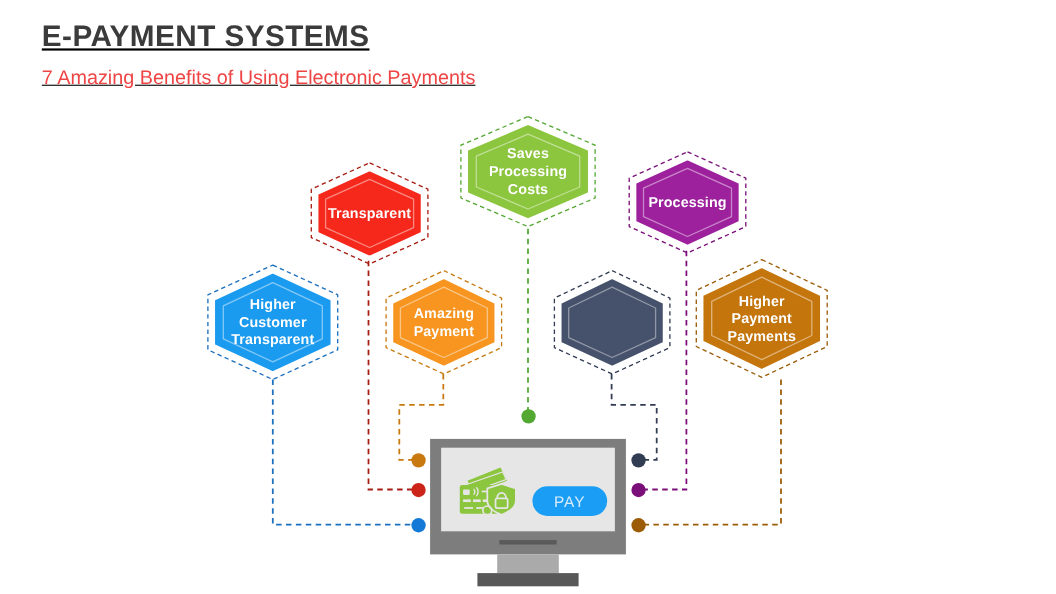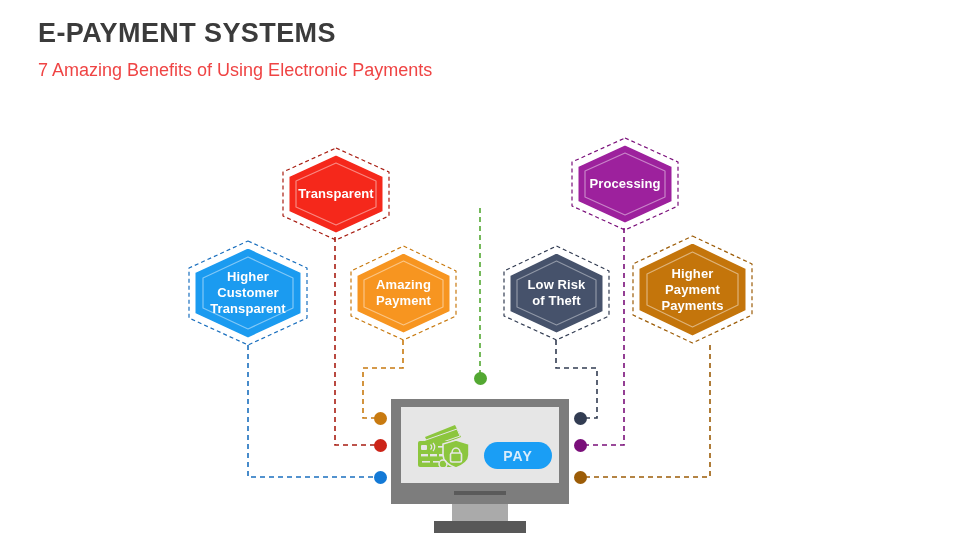--- a/index.html
+++ b/index.html
@@ -4,21 +4,21 @@
 <style>
   html,body{margin:0;padding:0;}
   body{
     width:960px;height:540px;overflow:hidden;background:#ffffff;
     font-family:"Liberation Sans", sans-serif;
     position:relative;
   }
   #stage{position:absolute;left:0;top:0;width:960px;height:540px;}
 
   
-  #header{position:absolute;left:38px;top:16px;width:800px;}
+  #header{position:absolute;left:38px;top:16px;width:800px;text-decoration:underline;}
   #title{
     font-size:27px;font-weight:bold;color:#3b3b3b;letter-spacing:0.4px;
     line-height:34px;margin:0;white-space:nowrap;
   }
   #subtitle{
     font-size:18px;font-weight:normal;color:#ef4444;line-height:24px;
     margin:8px 0 0 0;white-space:nowrap;
   }
 
   
@@ -48,21 +48,21 @@
               background:#5a5a5a;}
   #neck{position:absolute;left:452px;top:504px;width:56px;height:17px;background:#aaaaaa;}
   #base{position:absolute;left:434px;top:521px;width:92px;height:12px;background:#585858;}
 
   #cards-icon{position:absolute;left:412px;top:424px;width:64px;height:48px;}
   #pay-btn{
     position:absolute;left:484px;top:442px;width:68px;height:27px;
     background:#1a9ef5;border-radius:14px;
     display:flex;align-items:center;justify-content:center;
   }
-  #pay-btn .pay-text{color:#d8ecfb;font-size:14px;font-weight:bold;letter-spacing:1px;}
+  #pay-btn .pay-text{color:#d8ecfb;font-size:14px;font-weight:normal;letter-spacing:1px;}
 
   .dot{position:absolute;border-radius:50%;width:13px;height:13px;z-index:5;}
 </style>
 </head>
 <body>
 
 <div id="stage">
 
   <div id="header">
     <div id="title">E-PAYMENT SYSTEMS</div>
@@ -79,20 +79,32 @@
 
     <path d="M248 345 L248 477 L380 477" fill="none" stroke="#1a6fbe" stroke-width="1.6" stroke-dasharray="5,4"></path>
 
     <path d="M556 340 L556 368 L597 368 L597 418 L580 418" fill="none" stroke="#323c52" stroke-width="1.6" stroke-dasharray="5,4"></path>
 
     <path d="M624 228 L624 445 L580 445" fill="none" stroke="#7a0f7a" stroke-width="1.6" stroke-dasharray="5,4"></path>
 
     <path d="M710 345 L710 477 L580 477" fill="none" stroke="#9c5c07" stroke-width="1.6" stroke-dasharray="5,4"></path>
   </svg>
 
+  <div class="hex" style="left:412px;top:103px;width:136px;height:106px;">
+    <svg width="136" height="106" viewBox="0 0 136 106">
+      <path d="M68 3 L129 29 L129 77 L68 103 L7 77 L7 29 Z" fill="none" stroke="#53a832" stroke-width="1.2" stroke-dasharray="4,3" stroke-linejoin="round"></path>
+      <path d="M68 9 L124 33 L124 73 L68 97 L12 73 L12 33 Z" fill="#8cc63e" stroke="#ffffff" stroke-width="3" stroke-linejoin="round"></path>
+      <path d="M68 19 L115 39 L115 67 L68 87 L21 67 L21 39 Z" fill="none" stroke="rgba(255,255,255,0.45)" stroke-width="1.2" stroke-linejoin="round"></path>
+    </svg>
+    <div class="label">
+        <div>Saves</div>
+        <div>Processing</div>
+        <div>Costs</div>
+      </div>
+  </div>
 
   <div class="hex" style="left:277px;top:145px;width:118px;height:98px;">
     <svg width="118" height="98" viewBox="0 0 118 98">
       <path d="M59 3 L112 27 L112 71 L59 95 L6 71 L6 27 Z" fill="none" stroke="#a81d12" stroke-width="1.2" stroke-dasharray="4,3" stroke-linejoin="round"></path>
       <path d="M59 9 L107 31 L107 67 L59 89 L11 67 L11 31 Z" fill="#f5281b" stroke="#ffffff" stroke-width="3" stroke-linejoin="round"></path>
       <path d="M59 18 L99 36 L99 62 L59 80 L19 62 L19 36 Z" fill="none" stroke="rgba(255,255,255,0.45)" stroke-width="1.2" stroke-linejoin="round"></path>
     </svg>
     <div class="label">
         <div>Transparent</div>
       </div>
@@ -133,24 +145,20 @@
         <div>Payment</div>
       </div>
   </div>
 
   <div class="hex" style="left:499px;top:243px;width:115px;height:100px;">
     <svg width="115" height="100" viewBox="0 0 115 100">
       <path d="M57.5 3 L110 28 L110 73 L57.5 97 L5 73 L5 28 Z" fill="none" stroke="#323c52" stroke-width="1.2" stroke-dasharray="4,3" stroke-linejoin="round"></path>
       <path d="M57.5 9 L105 32 L105 69 L57.5 91 L10 69 L10 32 Z" fill="#46526b" stroke="#ffffff" stroke-width="3" stroke-linejoin="round"></path>
       <path d="M57.5 18 L97 37 L97 64 L57.5 82 L18 64 L18 37 Z" fill="none" stroke="rgba(255,255,255,0.40)" stroke-width="1.2" stroke-linejoin="round"></path>
     </svg>
-    <div class="label">
-        <div>Low Risk</div>
-        <div>of Theft</div>
-      </div>
   </div>
 
   <div class="hex" style="left:627px;top:233px;width:131px;height:113px;">
     <svg width="131" height="113" viewBox="0 0 131 113">
       <path d="M65.5 3 L125 31 L125 82 L65.5 110 L6 82 L6 31 Z" fill="none" stroke="#9c5c07" stroke-width="1.2" stroke-dasharray="4,3" stroke-linejoin="round"></path>
       <path d="M65.5 9 L120 35 L120 78 L65.5 104 L11 78 L11 35 Z" fill="#c4750b" stroke="#ffffff" stroke-width="3" stroke-linejoin="round"></path>
       <path d="M65.5 19 L111 41 L111 72 L65.5 94 L20 72 L20 41 Z" fill="none" stroke="rgba(255,255,255,0.45)" stroke-width="1.2" stroke-linejoin="round"></path>
     </svg>
     <div class="label">
         <div>Higher</div>

